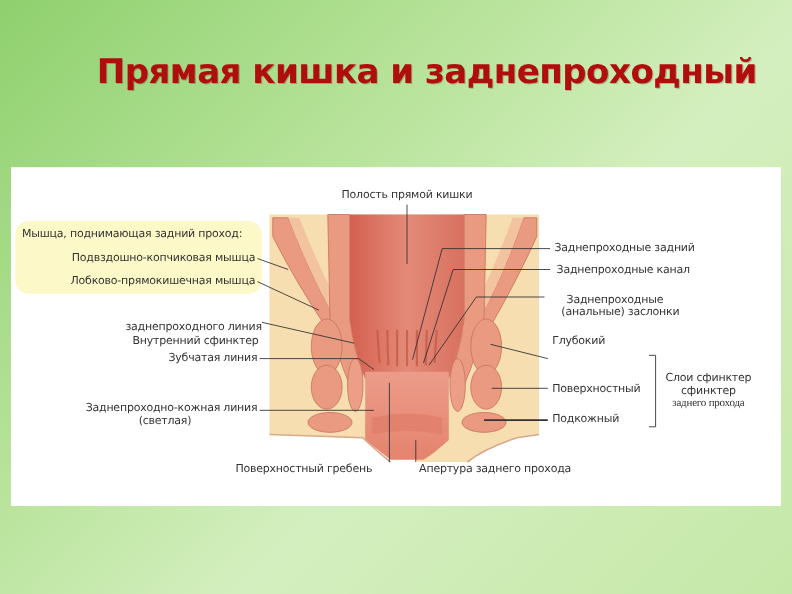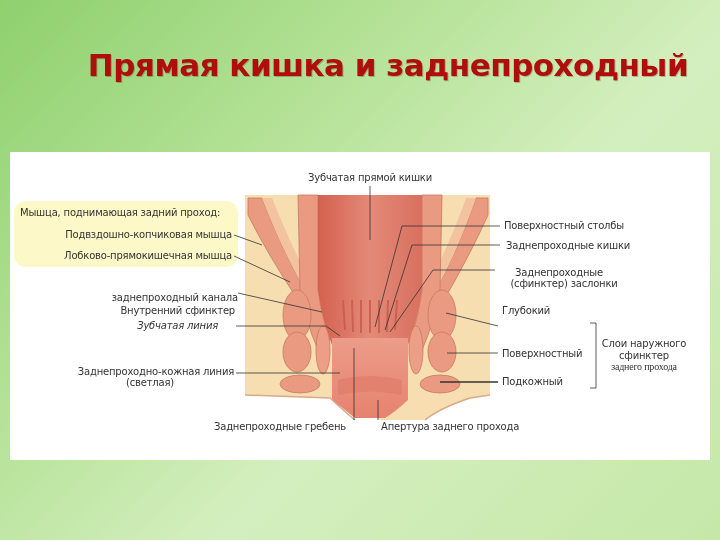--- a/index.html
+++ b/index.html
@@ -93,36 +93,36 @@
     <line x1="412" y1="245" x2="385" y2="330"></line>
     <line x1="495" y1="270" x2="433" y2="270"></line>
     <line x1="433" y1="270" x2="390" y2="332"></line>
     <line x1="498" y1="326" x2="446" y2="313"></line>
     <line x1="498" y1="353" x2="447" y2="353"></line>
     <line x1="498" y1="382" x2="440" y2="382" stroke-width="1.6"></line>
     <path d="M590,323 L596,323 L596,388 L590,388"></path>
   </g>
 </svg>
 
-<div class="lbl c" style="left:300px;top:172px;width:140px;">Зубчатая прямой кишки</div>
+<div class="lbl c" style="left:300px;top:172px;width:140px;">Полость прямой кишки</div>
 
 <div class="lbl" style="left:20px;top:207px;">Мышца, поднимающая задний проход:</div>
 <div class="lbl r" style="left:20px;top:229px;width:212px;">Подвздошно-копчиковая мышца</div>
 <div class="lbl r" style="left:20px;top:250px;width:212px;">Лобково-прямокишечная мышца</div>
 <div class="lbl r" style="left:20px;top:281px;width:215px;margin-top:24px;">Внутренний сфинктер</div>
-<div class="lbl r" style="left:20px;top:292px;width:218px;">заднепроходный канала</div>
-<div class="lbl r" style="left:4px;top:320px;width:214px;font-style:italic;">Зубчатая линия</div>
+<div class="lbl r" style="left:20px;top:292px;width:218px;">заднепроходного линия</div>
+<div class="lbl r" style="left:20px;top:320px;width:214px;">Зубчатая линия</div>
 <div class="lbl r" style="left:20px;top:366px;width:214px;">Заднепроходно-кожная линия</div>
 <div class="lbl c" style="left:100px;top:377px;width:100px;">(светлая)</div>
 
-<div class="lbl" style="left:504px;top:220px;">Поверхностный столбы</div>
-<div class="lbl" style="left:506px;top:240px;">Заднепроходные кишки</div>
+<div class="lbl" style="left:504px;top:220px;">Заднепроходные задний</div>
+<div class="lbl" style="left:506px;top:240px;">Заднепроходные канал</div>
 <div class="lbl c" style="left:502px;top:267px;width:114px;">Заднепроходные</div>
-<div class="lbl c" style="left:502px;top:278px;width:124px;">(сфинктер) заслонки</div>
+<div class="lbl c" style="left:502px;top:278px;width:124px;">(анальные) заслонки</div>
 <div class="lbl" style="left:502px;top:305px;">Глубокий</div>
 <div class="lbl" style="left:502px;top:348px;">Поверхностный</div>
 <div class="lbl" style="left:502px;top:376px;">Подкожный</div>
-<div class="lbl c" style="left:596px;top:338px;width:96px;">Слои наружного</div>
+<div class="lbl c" style="left:596px;top:338px;width:96px;">Слои сфинктер</div>
 <div class="lbl c" style="left:596px;top:350px;width:96px;">сфинктер</div>
 <div class="lbl c" style="left:596px;top:361px;width:96px;font-family:Liberation Serif, serif;">заднего прохода</div>
 
-<div class="lbl" style="left:214px;top:421px;">Заднепроходные гребень</div>
+<div class="lbl" style="left:214px;top:421px;">Поверхностный гребень</div>
 <div class="lbl" style="left:381px;top:421px;">Апертура заднего прохода</div>
 
 </body></html>

